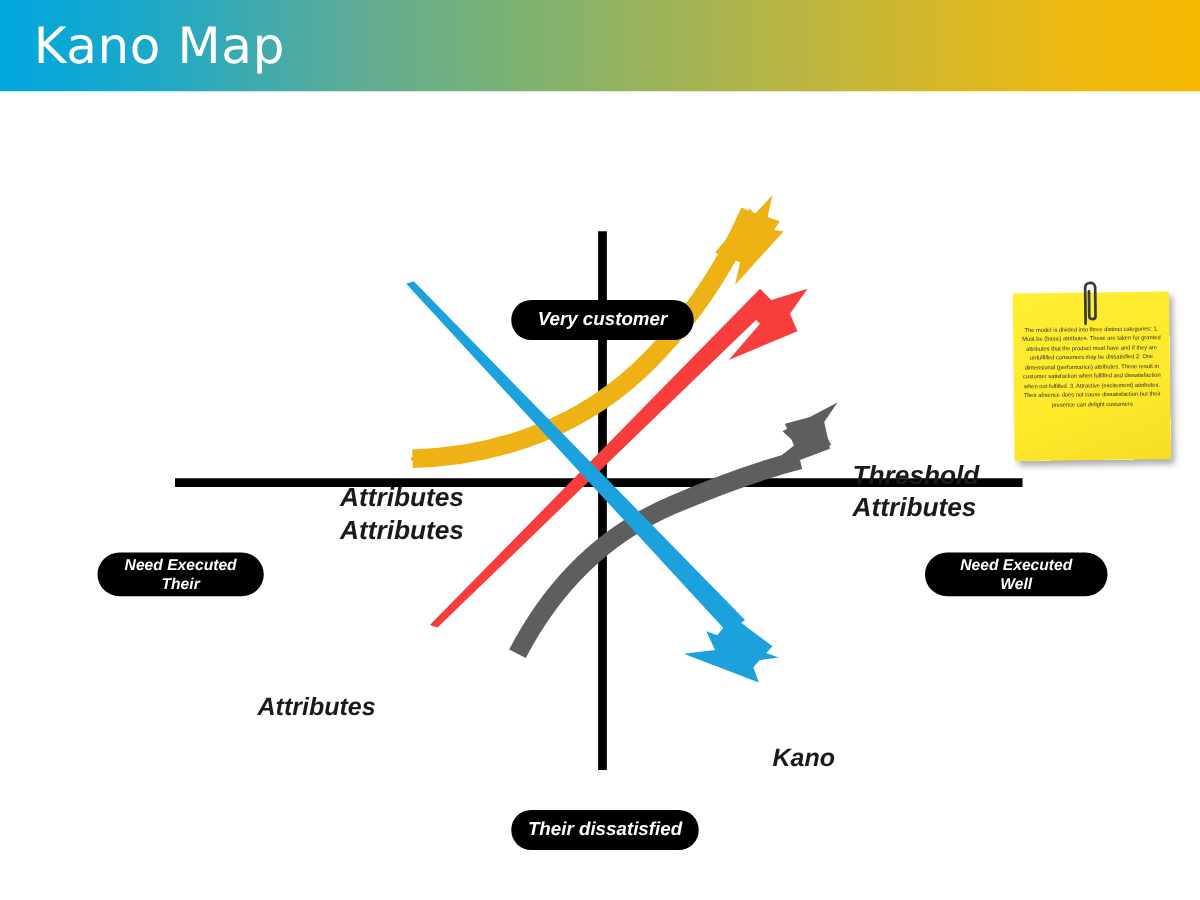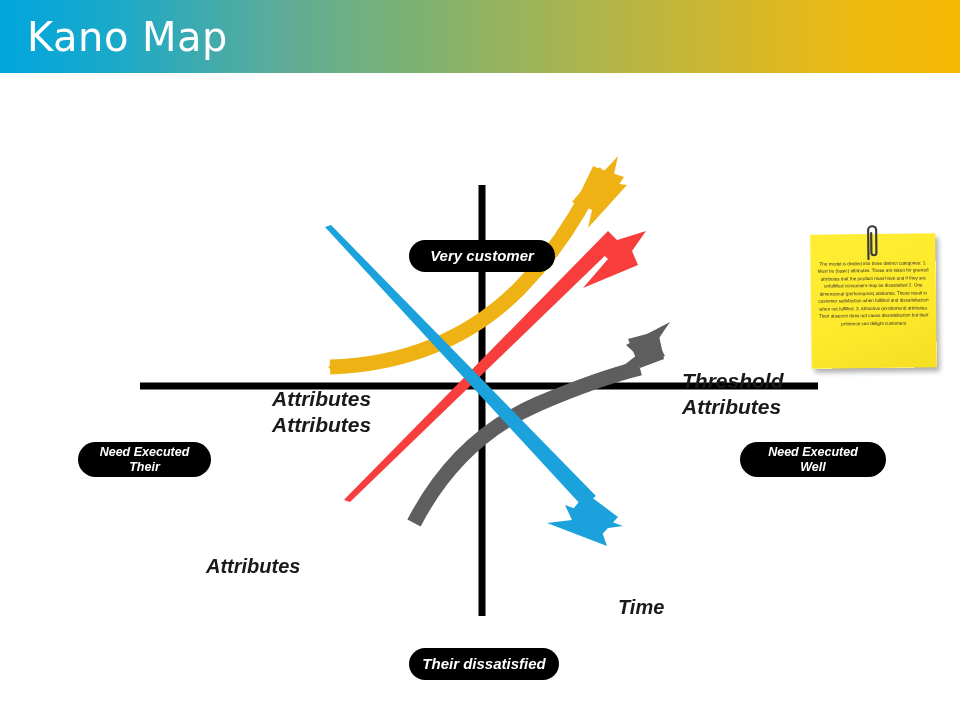--- a/index.html
+++ b/index.html
@@ -204,21 +204,21 @@
   <div class="curve-label" id="label-performance">
     <div>Attributes</div>
   </div>
 
   <div class="curve-label" id="label-threshold">
     <div>Threshold</div>
     <div>Attributes</div>
   </div>
 
   <div class="curve-label" id="label-time">
-    <div>Time</div>
+    <div>Kano</div>
   </div>
 
   <div id="sticky-note">
     <svg id="paperclip-icon" viewBox="0 0 22 40">
       <path d="M7 38 L7 9 C7 4 15 4 15 9 L15 32 C15 35 10 35 10 32 L10 12" fill="none" stroke="#3b3b3b" stroke-width="2.2" stroke-linecap="round"></path>
     </svg>
     <div id="sticky-note-text">The model is divided into three distinct categories: 1. Must be (basic) attributes. These are taken for granted attributes that the product must have and if they are unfulfilled consumers may be dissatisfied 2. One dimensional (performance) attributes.  These result in customer satisfaction when fulfilled and dissatisfaction when not fulfilled. 3. Attractive (excitement) attributes.  Their absence does not cause dissatisfaction but their presence can delight customers</div>
   </div>
 
 </div>

